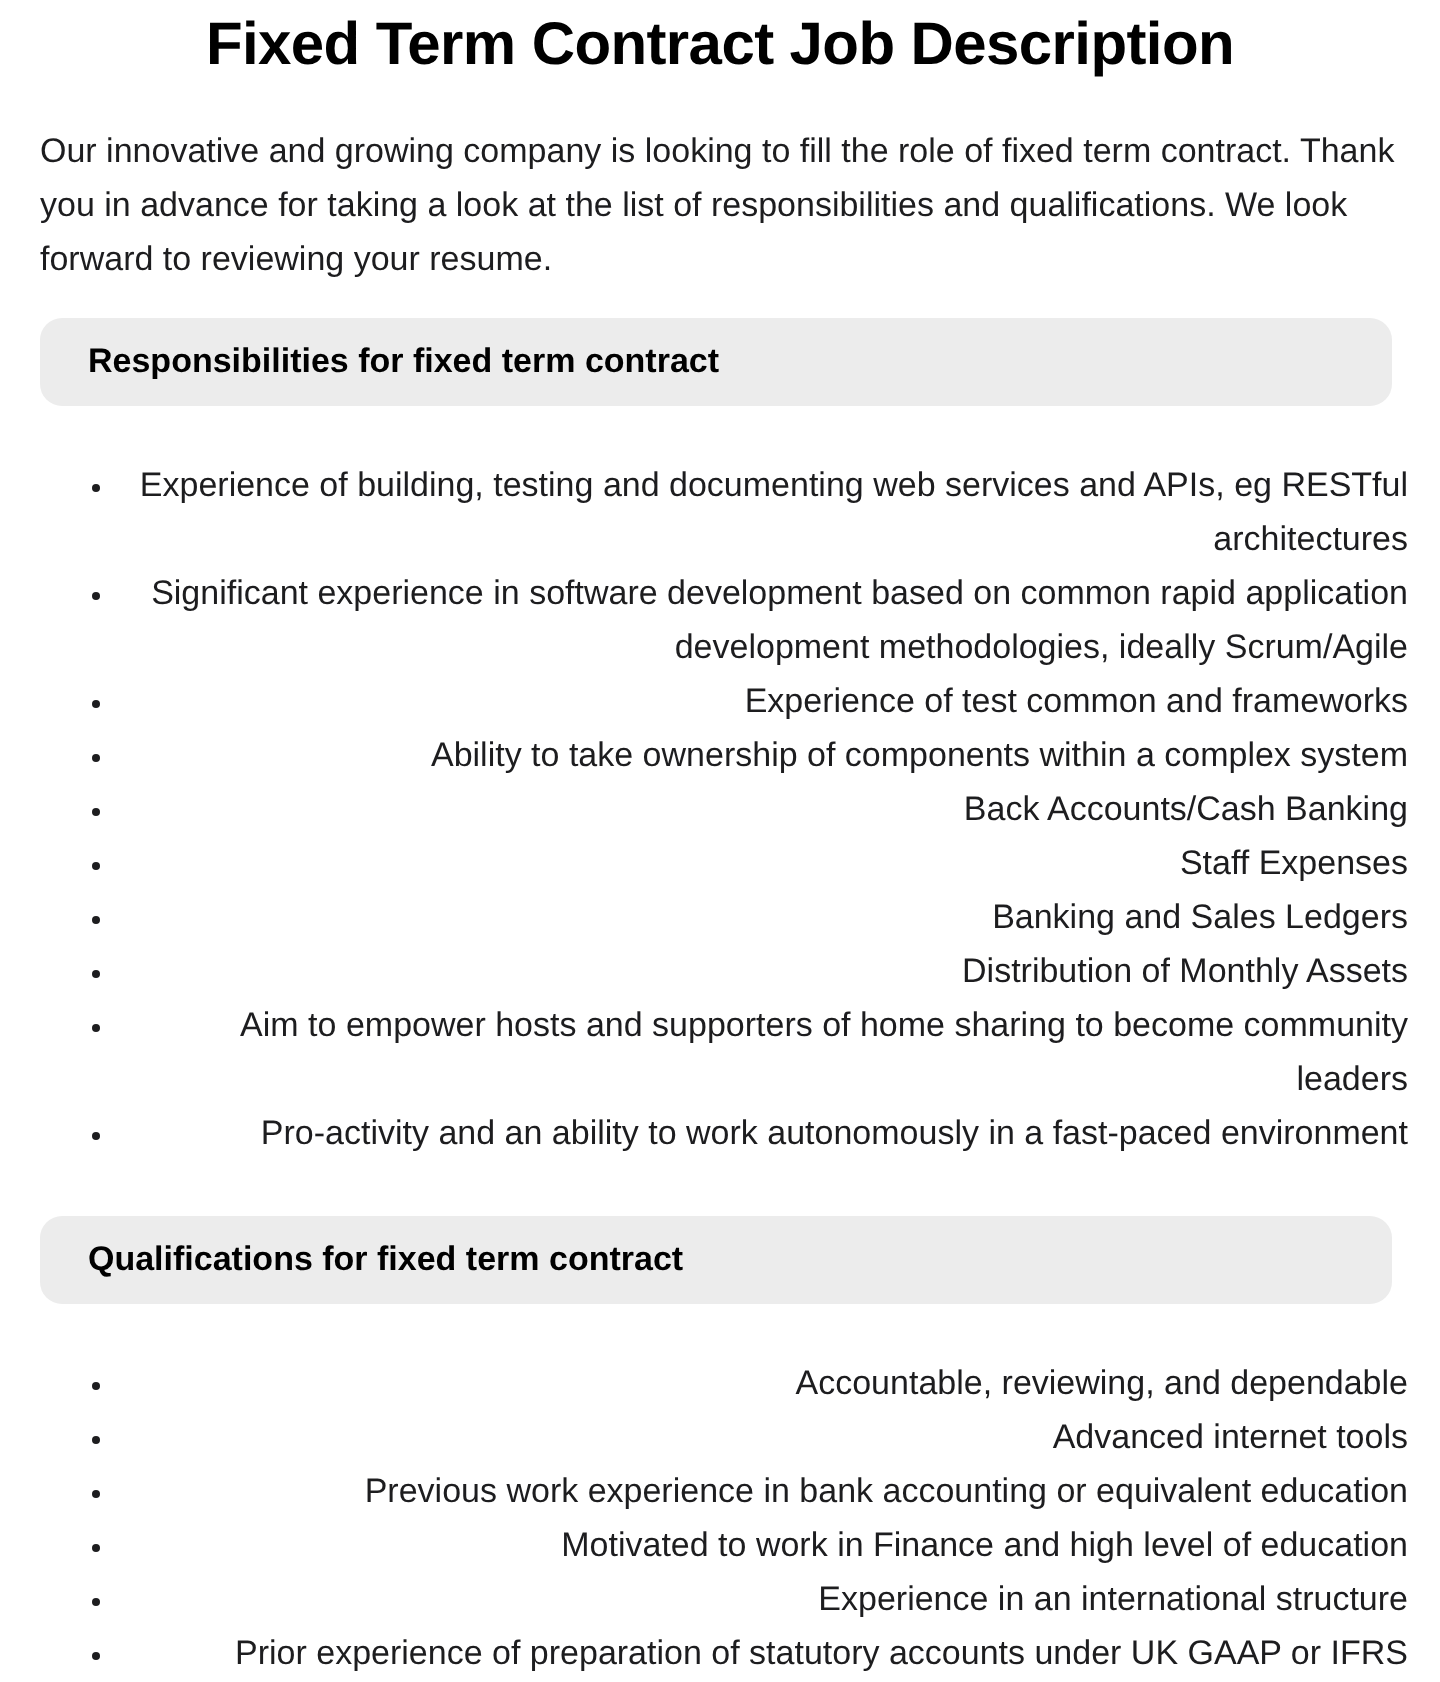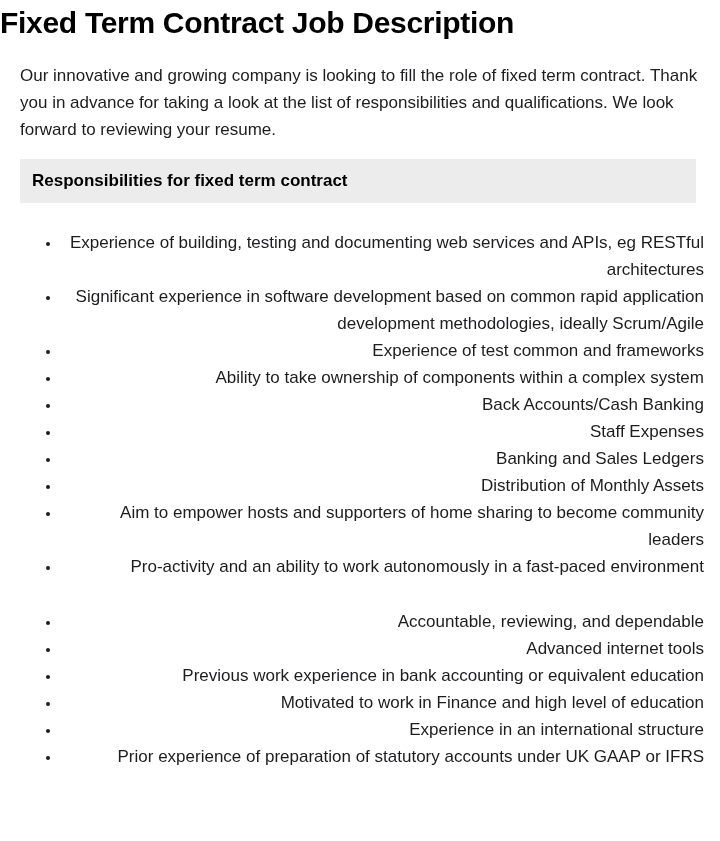--- a/index.html
+++ b/index.html
@@ -18,36 +18,38 @@
   .page {
     width: 720px;
     min-height: 841px;
     background: var(--bg);
     padding-top: 6px;
   }
   .doc-title {
     font-size: 30px;
     font-weight: 700;
     color: var(--title);
+    text-align: center;
     letter-spacing: -0.3px;
     margin: 0 0 22px 0;
   }
   .intro {
     font-size: 17px;
     line-height: 27px;
     padding: 0 8px 0 20px;
     margin-bottom: 16px;
   }
   .section-header {
     background: var(--bar-bg);
     margin: 0 24px 0 20px;
     height: 44px;
     display: flex;
     align-items: center;
-    padding-left: 12px;
+    padding-left: 24px;
+    border-radius: 11px;
   }
   .section-header h2 {
     font-size: 17px;
     font-weight: 700;
     color: var(--title);
   }
   ul.bullet-list {
     list-style: disc outside;
     margin: 26px 0 28px 0;
     padding-left: 61px;
@@ -82,20 +84,23 @@
     <li>Experience of test common and frameworks</li>
     <li>Ability to take ownership of components within a complex system</li>
     <li>Back Accounts/Cash Banking</li>
     <li>Staff Expenses</li>
     <li>Banking and Sales Ledgers</li>
     <li>Distribution of Monthly Assets</li>
     <li>Aim to empower hosts and supporters of home sharing to become community leaders</li>
     <li>Pro-activity and an ability to work autonomously in a fast-paced environment</li>
   </ul>
 
+  <div class="section-header">
+    <h2>Qualifications for fixed term contract</h2>
+  </div>
 
   <ul class="bullet-list">
     <li>Accountable, reviewing, and dependable</li>
     <li>Advanced internet tools</li>
     <li>Previous work experience in bank accounting or equivalent education</li>
     <li>Motivated to work in Finance and high level of education</li>
     <li>Experience in an international structure</li>
     <li>Prior experience of preparation of statutory accounts under UK GAAP or IFRS</li>
   </ul>
 

